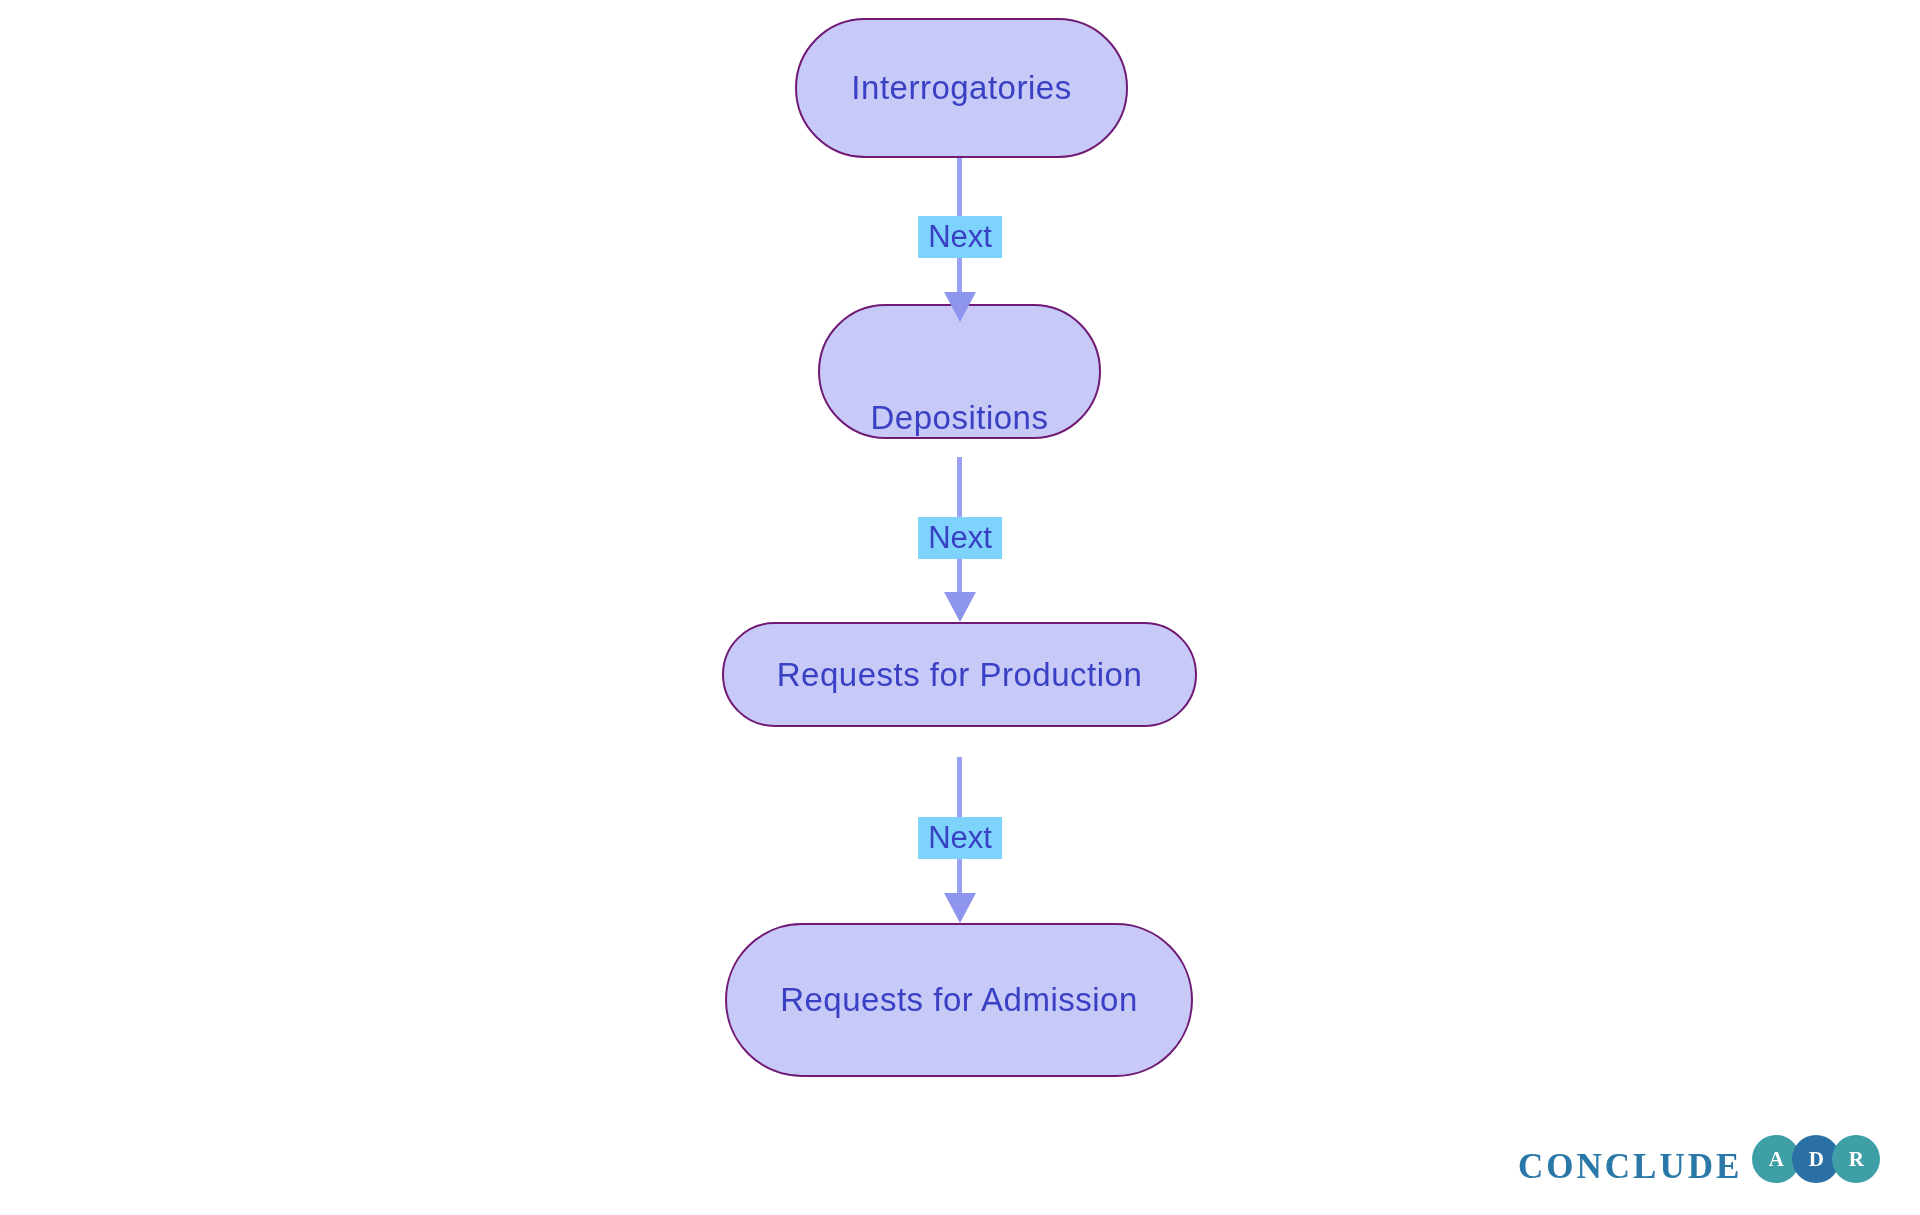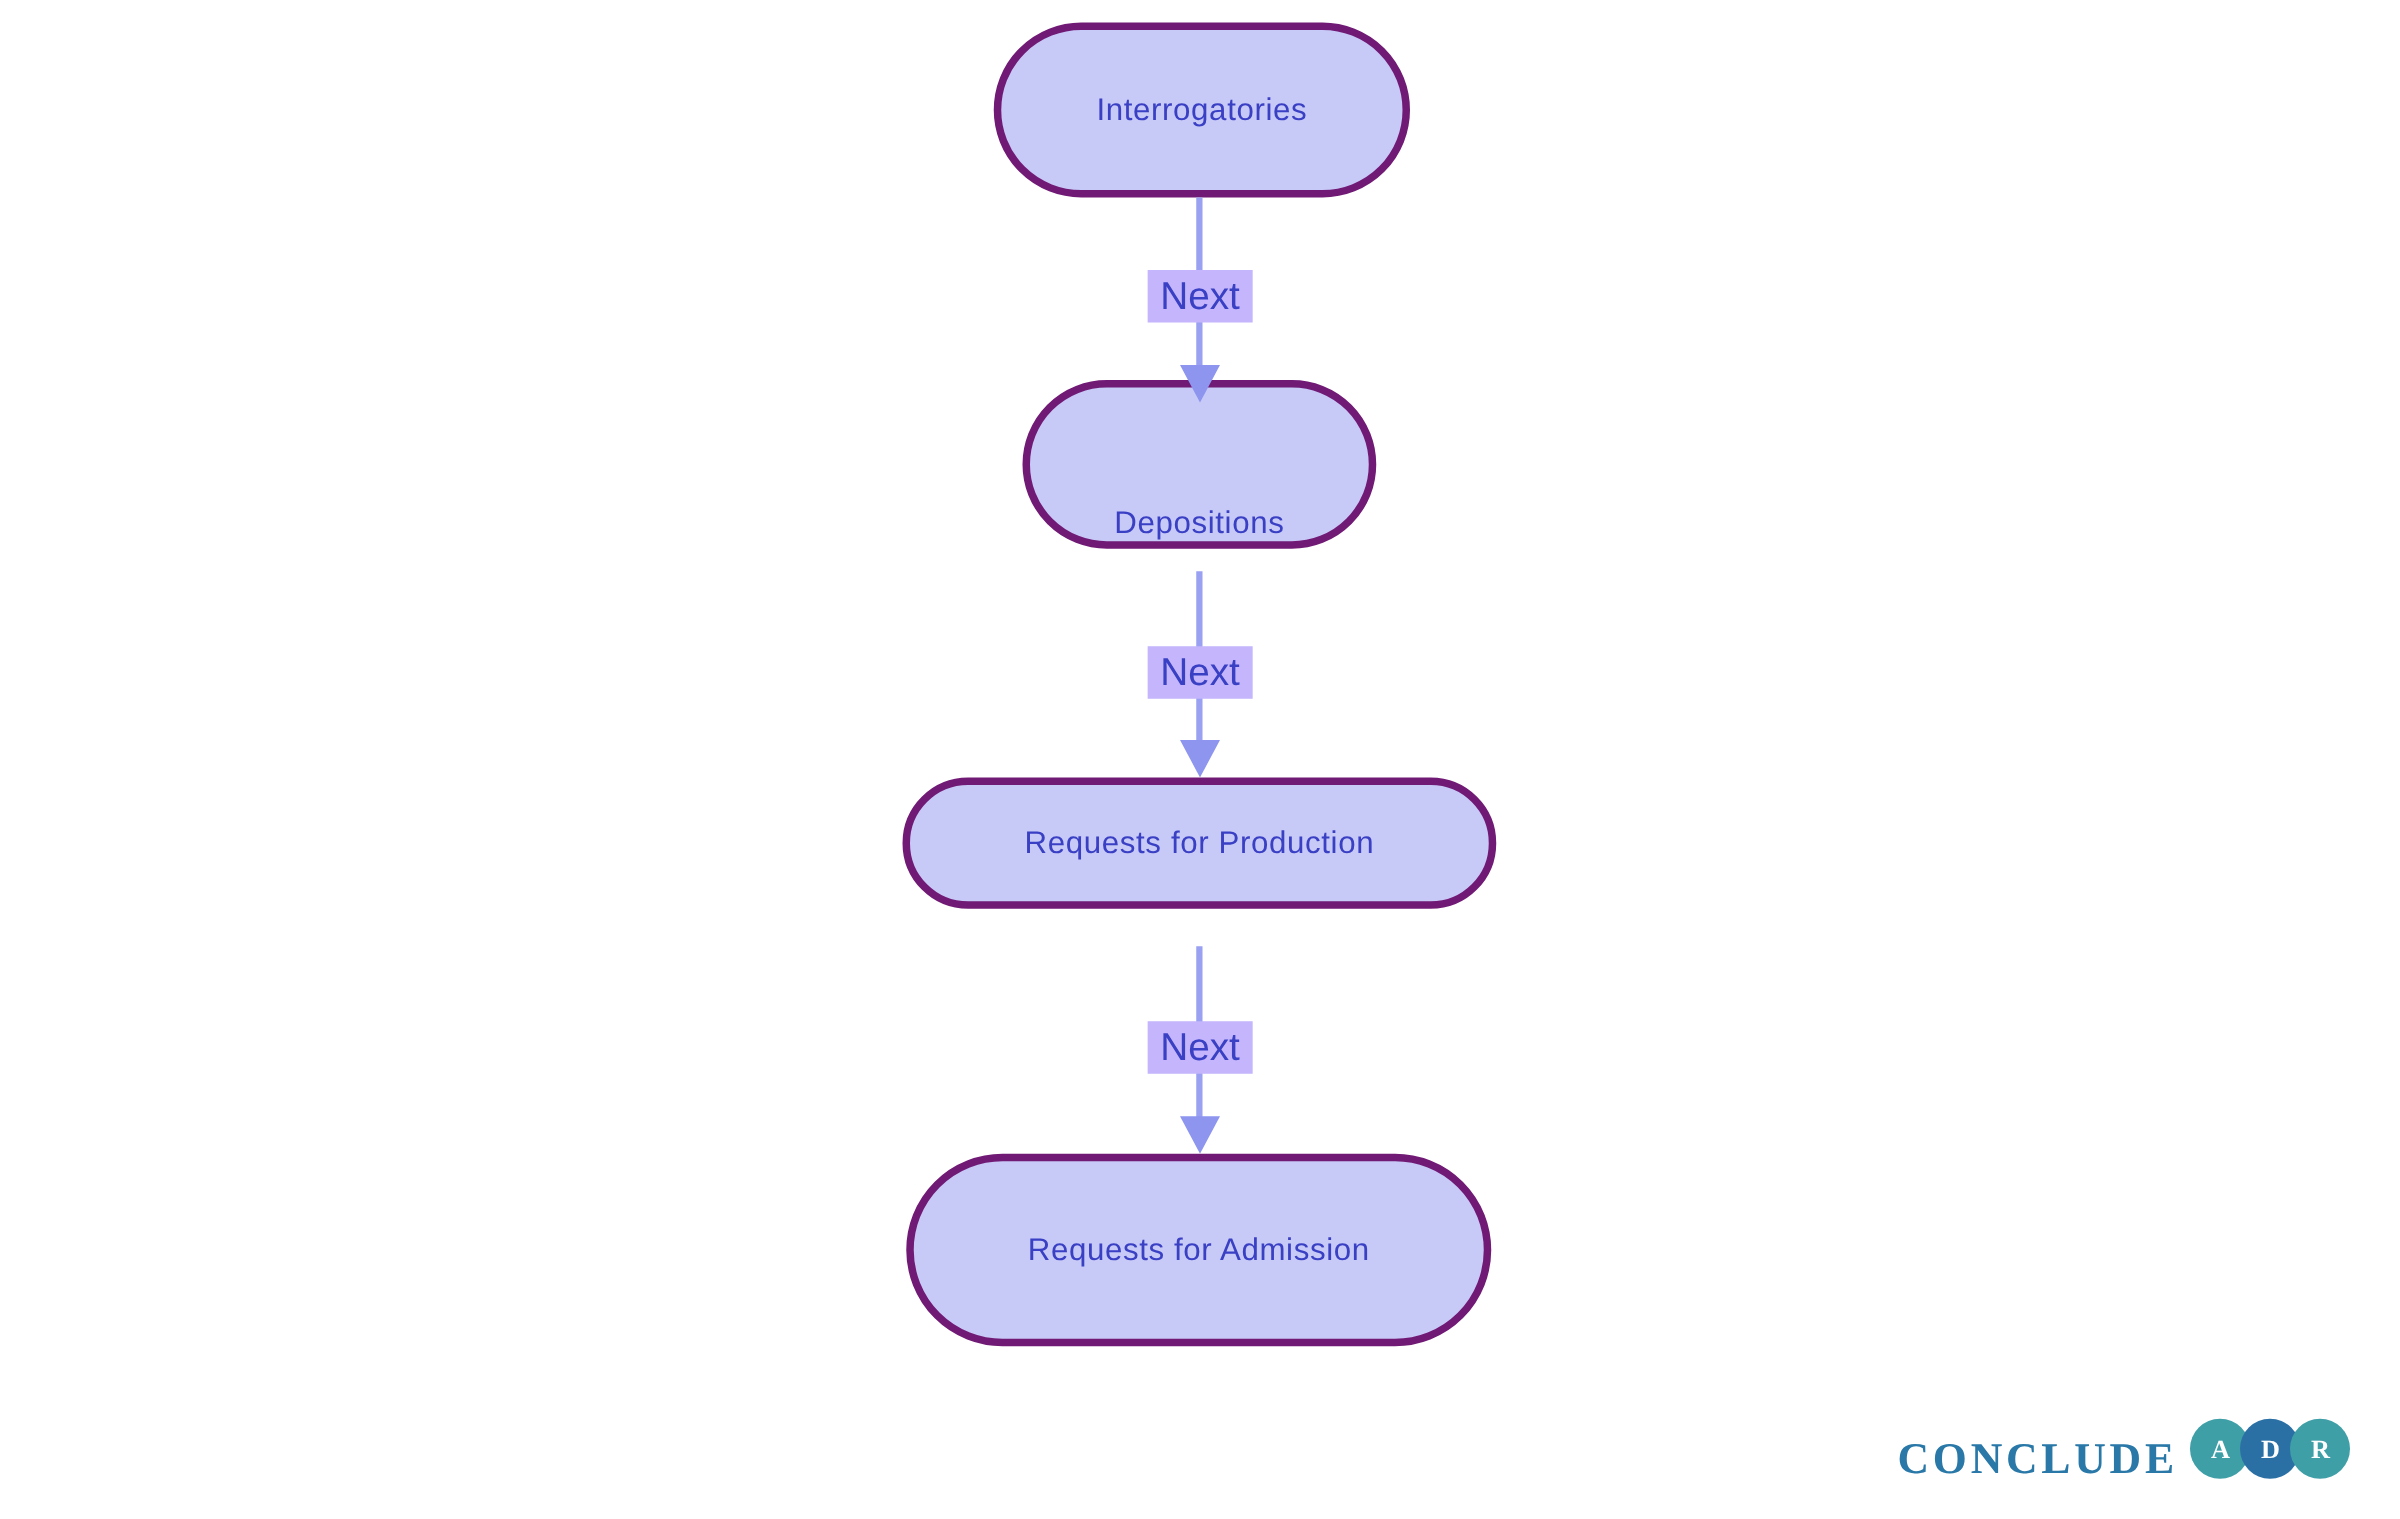--- a/index.html
+++ b/index.html
@@ -15,27 +15,27 @@
     position: relative;
     width: 1920px;
     height: 1215px;
     background: #ffffff;
   }
   
   .node {
     position: absolute;
     box-sizing: border-box;
     background: #c7c9f7;
-    border: 6px solid #701a75;
+    border: 2px solid #701a75;
     border-radius: 999px;
     display: flex;
     align-items: center;
     justify-content: center;
     color: #3a40c4;
-    font-size: 25px;
+    font-size: 33px;
     letter-spacing: 0.5px;
     white-space: nowrap;
   }
   .node.n1 { left: 795px; top:  18px; width: 333px; height: 140px; }
   .node.n2 { left: 818px; top: 304px; width: 283px; height: 135px; align-items: flex-end; }
   .node.n3 { left: 722px; top: 622px; width: 475px; height: 105px; }
   .node.n4 { left: 725px; top: 923px; width: 468px; height: 154px; }
 
   
   .edge-line {
@@ -58,21 +58,21 @@
     border-top: 30px solid #8d95ef;
   }
   .arrowhead.a1 { top: 292px; }
   .arrowhead.a2 { top: 592px; }
   .arrowhead.a3 { top: 893px; }
 
   .edge-label {
     position: absolute;
     left: 960px;
     transform: translate(-50%, -50%);
-    background: #c4b5fd;
+    background: #7dd3fc;
     padding: 3px 10px;
     color: #3a40c4;
     font-size: 31px;
     white-space: nowrap;
   }
   .edge-label.l1 { top: 237px; }
   .edge-label.l2 { top: 538px; }
   .edge-label.l3 { top: 838px; }
 
   

